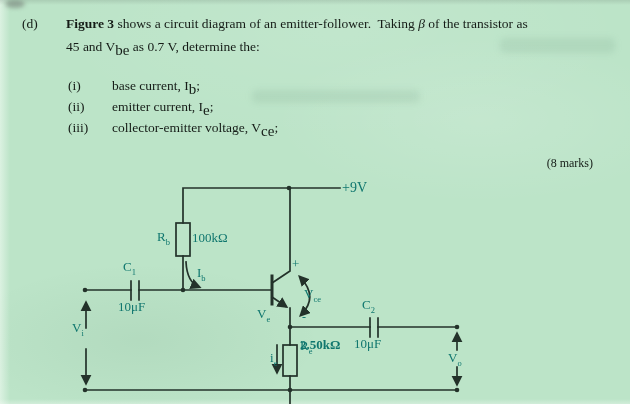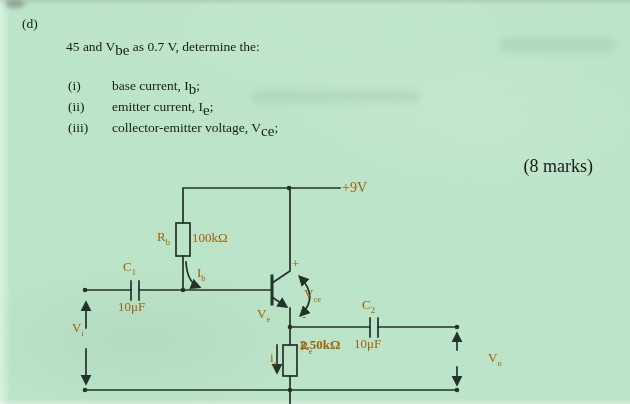--- a/index.html
+++ b/index.html
@@ -32,44 +32,45 @@
 
   .qtext { position:absolute; font-size:13.5px; white-space:pre; }
   .part-label { left:22px; top:16px; }
   .line1 { left:66px; top:16px; }
   .line2 { left:66px; top:39px; }
   .beta { font-style:italic; }
   sub { font-size:15px; }
   .items { position:absolute; left:68px; top:78px; font-size:13.5px; }
   .item { height:21px; white-space:pre; }
   .item .num { display:inline-block; width:44px; }
-  .marks { position:absolute; right:37px; top:156px; font-size:18px; }
+  .marks { position:absolute; right:37px; top:156px; font-size:12px; }
 
   .circuit-svg { position:absolute; left:0; top:0; }
-  .clabel { position:absolute; font-size:13px; color:#a16207; white-space:pre; }
+  .clabel { position:absolute; font-size:13px; color:#0f766e; white-space:pre; }
   .clabel sub { font-size:8.5px; }
   .supply { font-size:14px; }
   .sign { font-size:13px; }
   .small-sign { font-size:12px; }
 </style>
 </head>
 <body>
 
 <div class="page">
 
   <div class="paper-texture"></div>
   <div class="edge-left"></div>
   <div class="edge-top"></div>
   <div class="edge-bottom"></div>
   <div class="corner-smudge"></div>
   <div class="smudge sm1"></div>
   <div class="smudge sm2"></div>
 
   <div class="qtext part-label">(d)</div>
 
+  <div class="qtext line1"><b>Figure 3</b><span> shows a circuit diagram of an emitter-follower.  Taking </span><span class="beta">β</span><span> of the transistor as</span></div>
 
   <div class="qtext line2"><span>45 and V</span><sub>be</sub><span> as 0.7 V, determine the:</span></div>
 
   <div class="items">
     <div class="item"><span class="num">(i)</span><span>base current, I</span><sub>b</sub><span>;</span></div>
     <div class="item"><span class="num">(ii)</span><span>emitter current, I</span><sub>e</sub><span>;</span></div>
     <div class="item"><span class="num">(iii)</span><span>collector-emitter voltage, V</span><sub>ce</sub><span>;</span></div>
   </div>
 
   <div class="qtext marks">(8 marks)</div>
@@ -151,15 +152,15 @@
   <span class="clabel" style="left:362px; top:297px;"><span>C</span><sub>2</sub></span>
   <span class="clabel" style="left:354px; top:336px;">10μF</span>
 
   <span class="clabel" style="left:300px; top:338px;"><span>R</span><sub>e</sub></span>
   <span class="clabel" style="left:300px; top:337px;font-weight:bold;">2.50kΩ</span>
 
   <span class="clabel" style="left:270px; top:350px;"><span>i</span><sub>e</sub></span>
 
   <span class="clabel" style="left:72px; top:320px;"><span>V</span><sub>i</sub></span>
 
-  <span class="clabel" style="left:448px; top:350px;margin-left:40px;"><span>V</span><sub>o</sub></span>
+  <span class="clabel" style="left:448px; top:350px;"><span>V</span><sub>o</sub></span>
 
 </div>
 
 </body></html>

